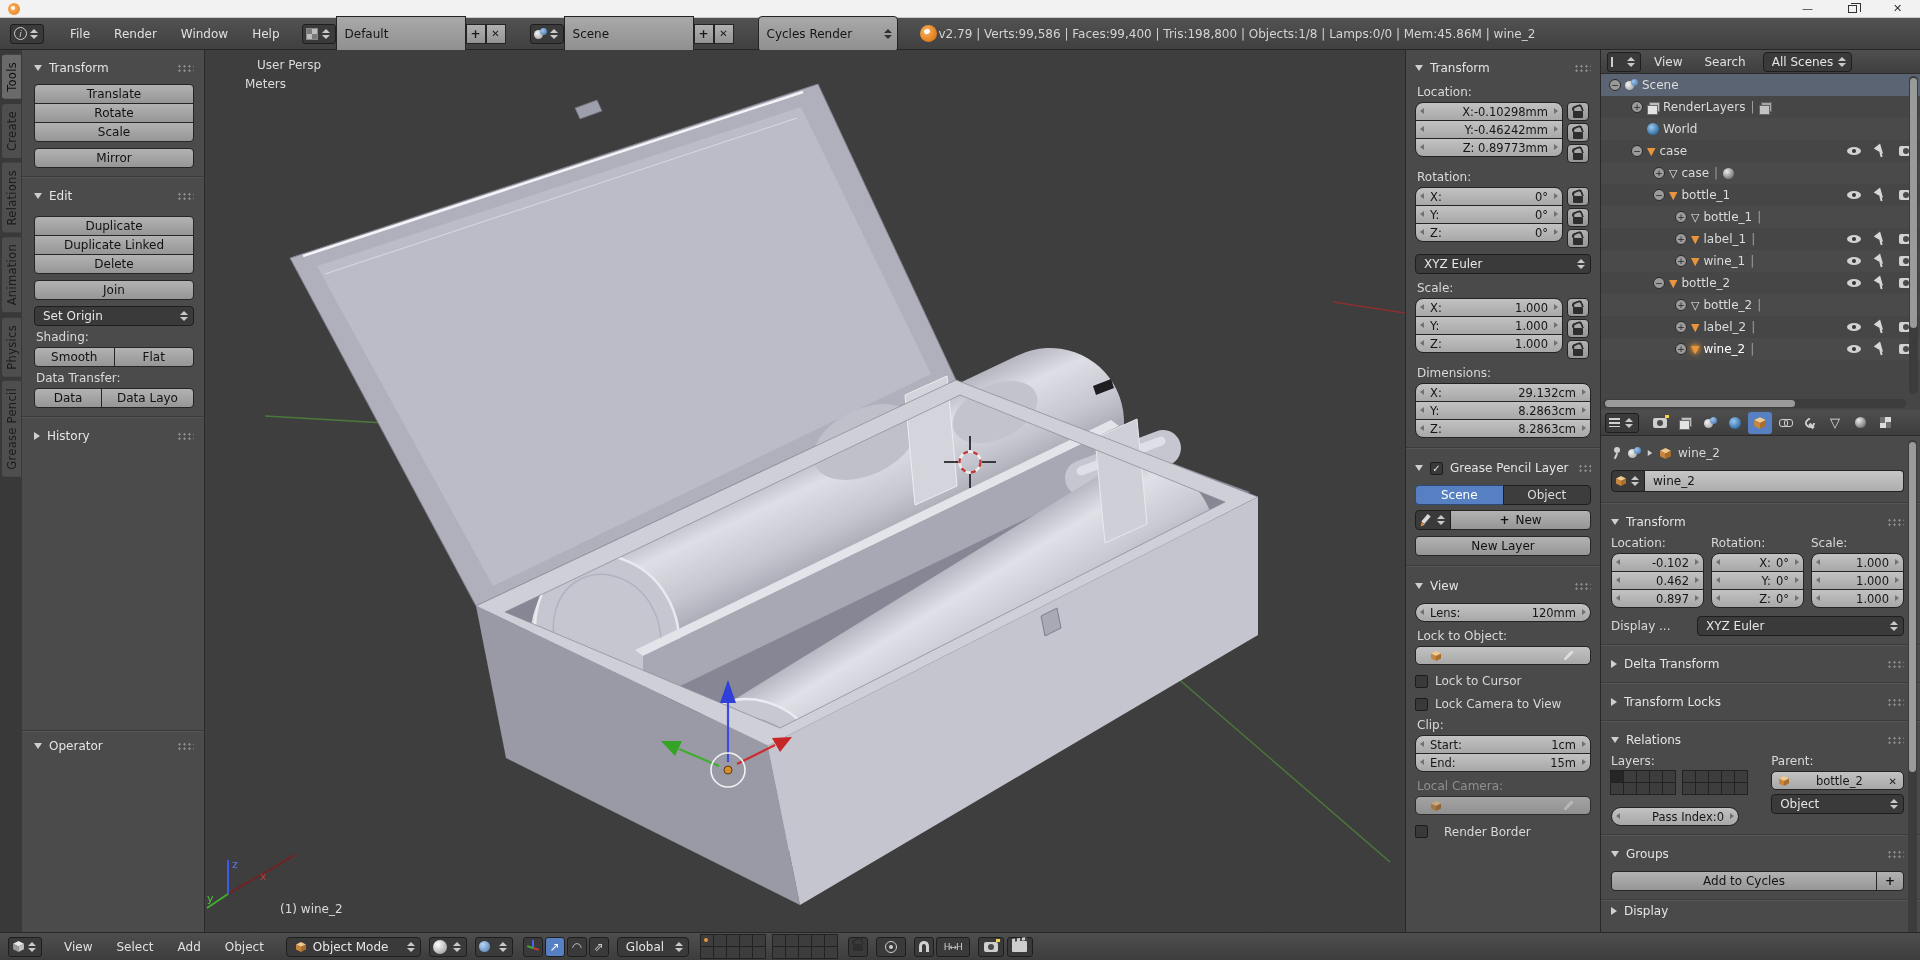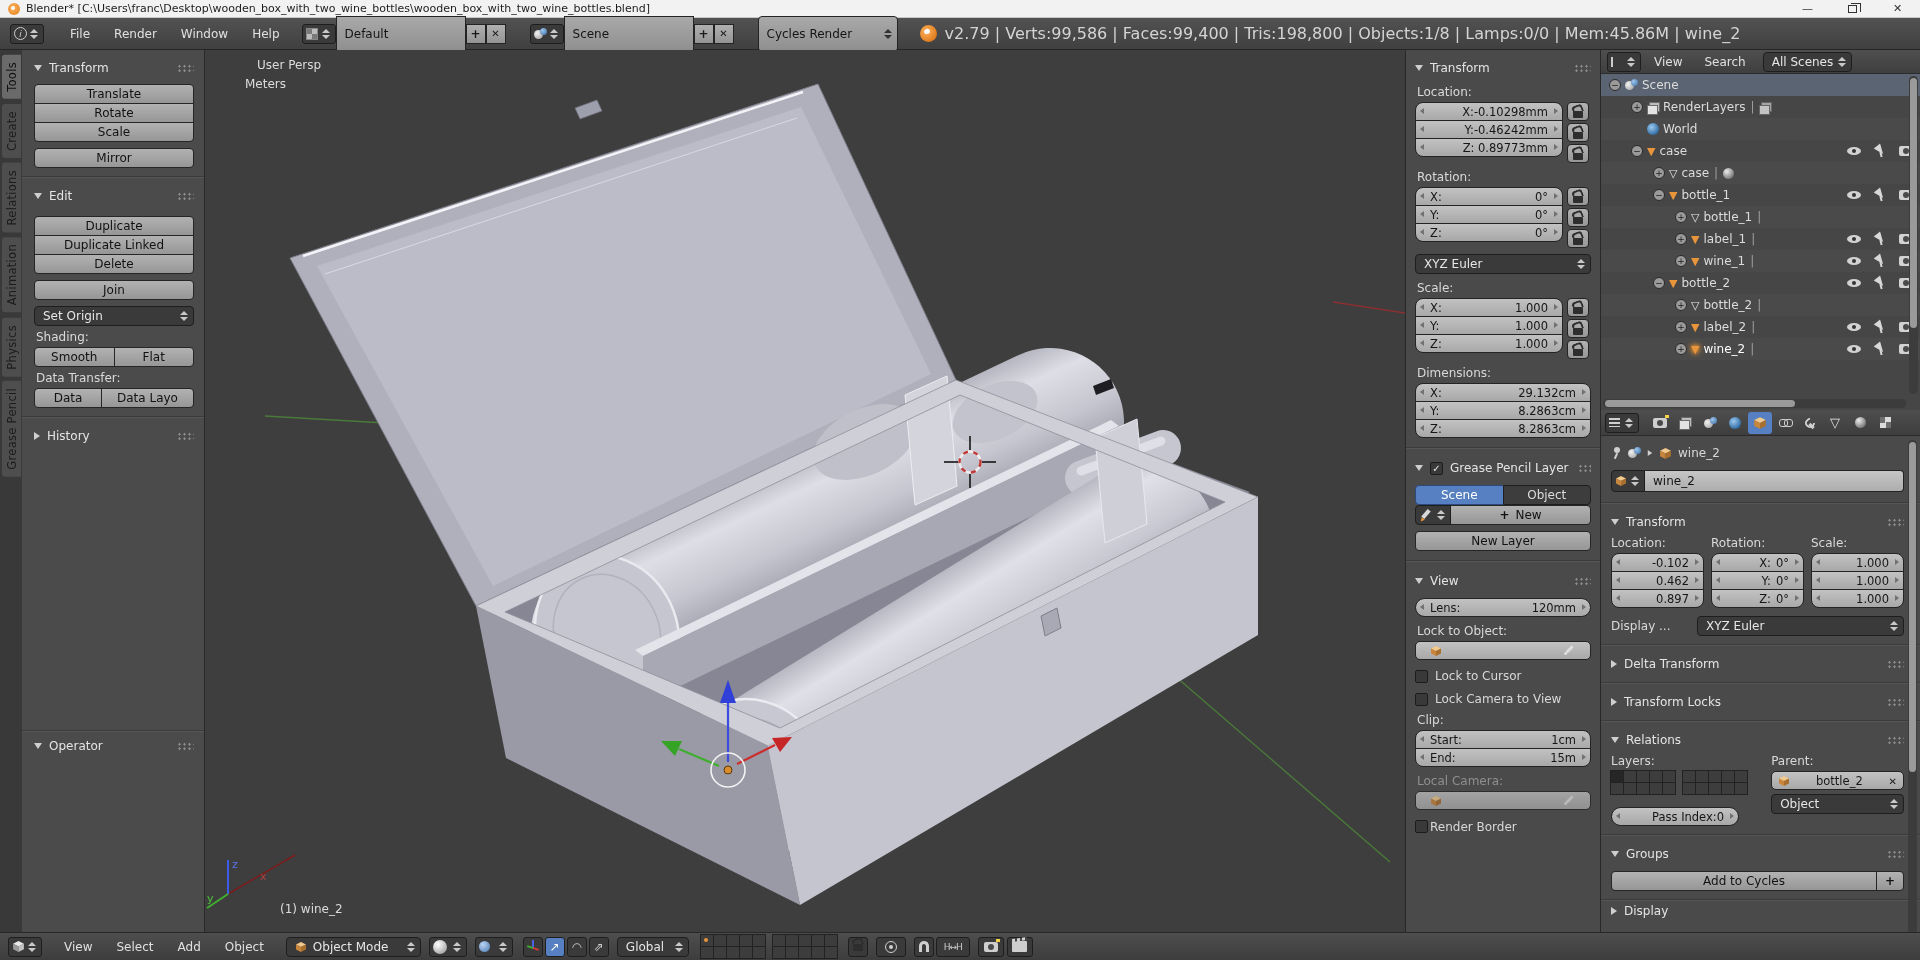--- a/index.html
+++ b/index.html
@@ -75,21 +75,21 @@
   .menu-item { color:#e0e0e0; padding:0 12px; font-size:12px; }
   .selgroup { display:flex; align-items:center; margin-left:10px; }
   .selfield { background:linear-gradient(#a9a9a9,#8f8f8f); border:1px solid #242424; height:36px;
     display:flex; align-items:center; color:#151515; padding:0 8px; }
   .sqbtn { width:20px; height:20px; background:linear-gradient(#b0b0b0,#949494); border:1px solid #242424;
     display:flex; align-items:center; justify-content:center; color:#1a1a1a; }
   .blogo { width:17px; height:17px; border-radius:50%; position:relative; flex:none;
     background:radial-gradient(circle at 38% 38%, #ffb25e, #df7d1e 70%); }
   .blogo::after { content:""; position:absolute; left:4px; top:4px; width:6px; height:5px;
     border-radius:50%; background:#fdfdfd; transform:rotate(-20deg); }
-  .stats { color:#d4d4d4; font-size:16px; margin-left:8px; white-space:nowrap;text-align:right; }
+  .stats { color:#d4d4d4; font-size:12px; margin-left:2px; white-space:nowrap;text-align:right; }
 
   
   .tabstrip { position:absolute; left:0; top:50px; width:22px; height:882px; background:#393939; }
   .vtab { writing-mode:vertical-rl; transform:rotate(180deg); background:#4e4e4e; color:#1b1b1b;
     border-radius:0 3px 3px 0; margin:5px 0 0 2px; padding:7px 2px; font-size:11.5px; width:19px;
     display:flex; align-items:center; justify-content:center; letter-spacing:.3px; }
   .vtab.active { background:#6a6a6a; color:#111; }
 
   .toolshelf { position:absolute; left:22px; top:50px; width:183px; height:882px; background:#4b4b4b;
     border-right:1px solid #2a2a2a; padding:8px 10px 0 12px; display:flex; flex-direction:column; }
@@ -235,21 +235,20 @@
   .i-grid9 { width:12px; height:12px;
     background:linear-gradient(#bdbdbd,#bdbdbd), repeating-linear-gradient(90deg,#bdbdbd 0 3px,#555 3px 4px); border:1px solid #888; background:repeating-conic-gradient(#bdbdbd 0 25%,#7a7a7a 0 50%); }
   .i-info { width:13px; height:13px; border-radius:50%; border:1.5px solid #cfcfcf; color:#cfcfcf;
     font-size:9px; display:flex; align-items:center; justify-content:center; font-style:italic; }
 </style>
 </head>
 <body>
 
 <div class="titlebar">
   <span class="blogo-sm"></span>
-  <span>Blender* [C:\Users\franc\Desktop\wooden_box_with_two_wine_bottles\wooden_box_with_two_wine_bottles.blend]</span>
   <div class="wincontrols">
     <div class="winbtn">—</div>
     <div class="winbtn">
         <span class="restore-ic"></span>
       </div>
     <div class="winbtn">✕</div>
   </div>
 </div>
 
 <div class="infobar">
@@ -587,21 +586,21 @@
   <div class="phdr">
     <span class="tri-d"></span>
     <span class="chk on"></span>
     <span style="white-space:nowrap">Grease Pencil Layer</span>
     <span class="dots" style="margin-left:2px"></span>
   </div>
   <div style="display:flex;margin-top:7px">
     <div class="btn" style="flex:1;border-radius:4px 0 0 4px;background:#5680c2;color:#fff;border-color:#2b4a7a">Scene</div>
     <div class="btn" style="flex:1;border-radius:0 4px 4px 0;margin-left:-1px;background:#3d3d3d;color:#ddd;border-color:#1e1e1e">Object</div>
   </div>
-  <div style="display:flex;gap:0">
+  <div style="display:flex;margin-top:5px;gap:0">
     <div class="edbtn" style="width:36px;border-radius:4px 0 0 4px">
       <span class="i-pencil"></span>
         <span class="ud"></span>
     </div>
     <div class="btn" style="flex:1;border-radius:0 4px 4px 0;margin-left:-1px;gap:6px">
       <span class="plus-glyph"></span>
         <span>New</span>
     </div>
   </div>
   <div class="btn" style="margin-top:6px">New Layer</div>
@@ -651,21 +650,21 @@
   </div>
   <div class="nlabel" style="color:#8f8f8f">Local Camera:</div>
   <div class="pill split" style="border-radius:5px;opacity:.75">
     <svg width="12" height="12" viewBox="0 0 12 12">
         <polygon points="6,1 11,3.5 6,6 1,3.5" fill="#f2c98c"></polygon>
         <polygon points="1,3.5 6,6 6,11 1,8.5" fill="#c8863c"></polygon>
         <polygon points="11,3.5 6,6 6,11 11,8.5" fill="#a96f2e"></polygon>
       </svg>
     <span class="i-dropper"></span>
   </div>
-  <div style="display:flex;align-items:flex-start;gap:2px;margin-top:10px">
+  <div style="display:flex;align-items:flex-start;gap:16px;margin-top:10px">
     <span class="chk"></span>
     <span>Render Border</span>
   </div>
 </div>
 
 <div class="rightcol">
 
   <div class="outliner">
     <div class="ol-header">
       <div class="edbtn">

